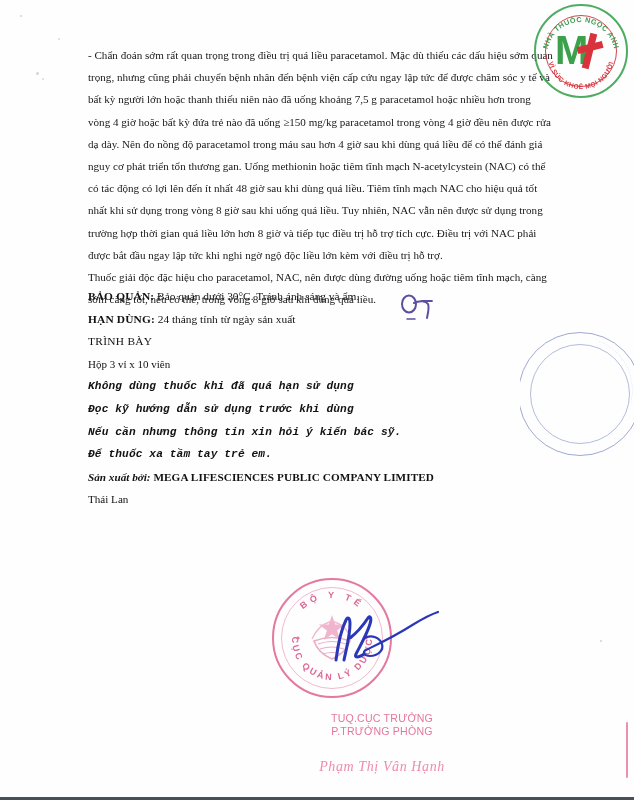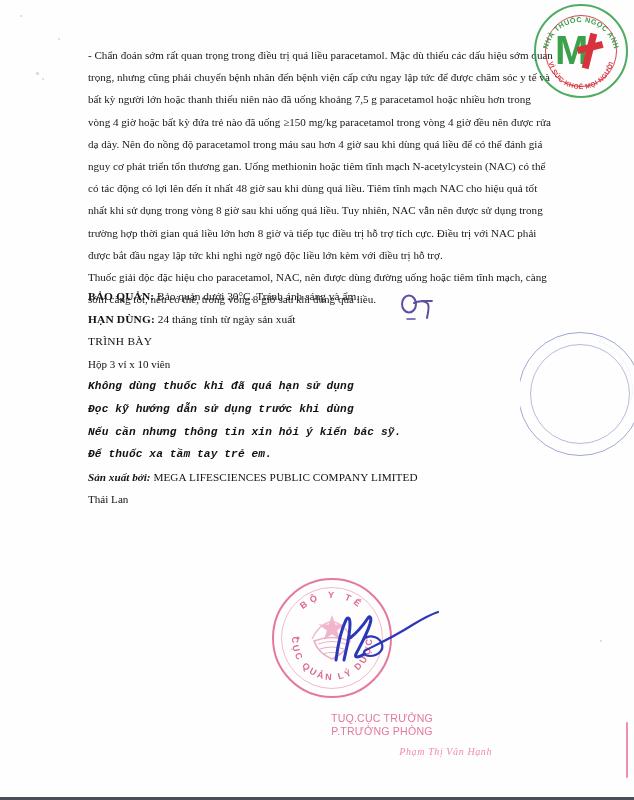--- a/index.html
+++ b/index.html
@@ -80,21 +80,21 @@
     font-size: 11.2px;
     letter-spacing: .1px;
     font-family: Liberation Mono, monospace;
   }
   .mfr-line { font-size: 11.2px; }
   .mfr-pre {
     font-style: italic;
     font-weight: bold;
   }
   .mfr-name {
-    font-weight: normal;
+    font-weight: bold;
     letter-spacing: .1px;
   }
   .addr {
     font-size: 11.1px;
     line-height: 22.4px;
   }
 
   
   .logo-stamp {
     position: absolute;
@@ -242,27 +242,26 @@
     color: #e2749c;
   }
   .sig-block .l1, .sig-block .l2 {
     font-family: "Liberation Sans", sans-serif;
     font-size: 10.6px;
     letter-spacing: .2px;
     line-height: 13px;
     color: #e4779e;
   }
   .sig-name {
-    margin-top: 8px;
+    margin-top: 21px;
     font-family: "Liberation Serif", serif;
     font-style: italic;
-    font-size: 10px;
+    font-size: 14px;
     color: #ef8bae;
     letter-spacing: .6px;
-    text-align: right;
   }
 
   
   .pink-stroke {
     position: absolute;
     left: 626px;
     top: 722px;
     width: 2px;
     height: 56px;
     background: #e97ba3;

